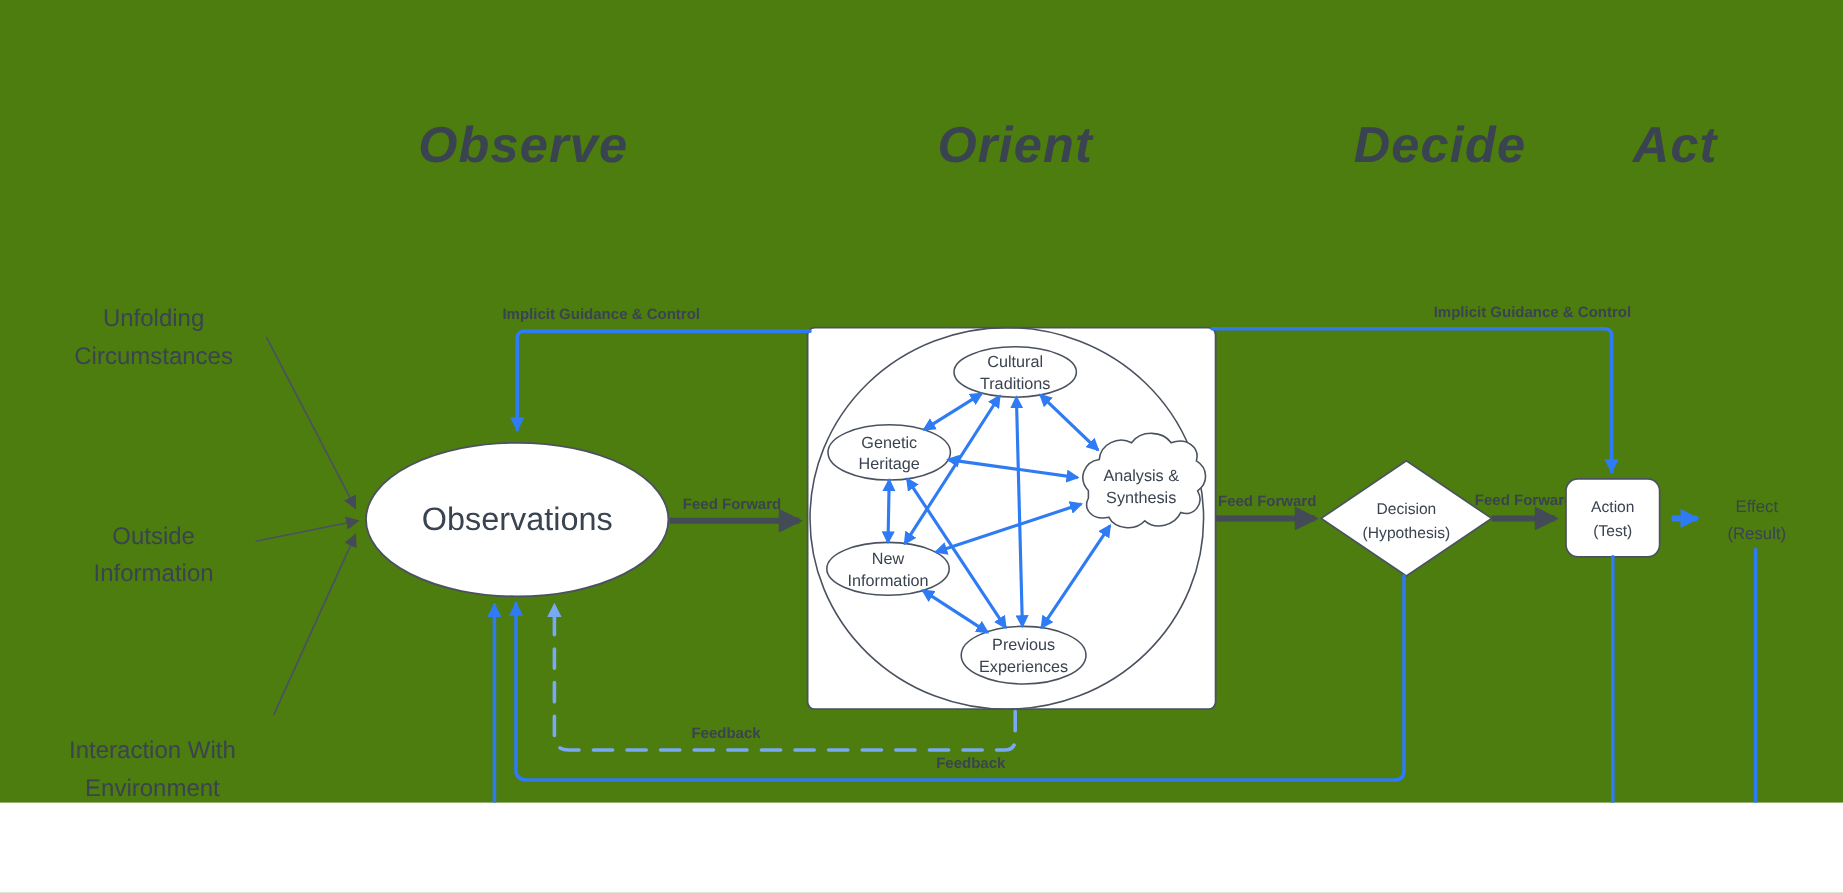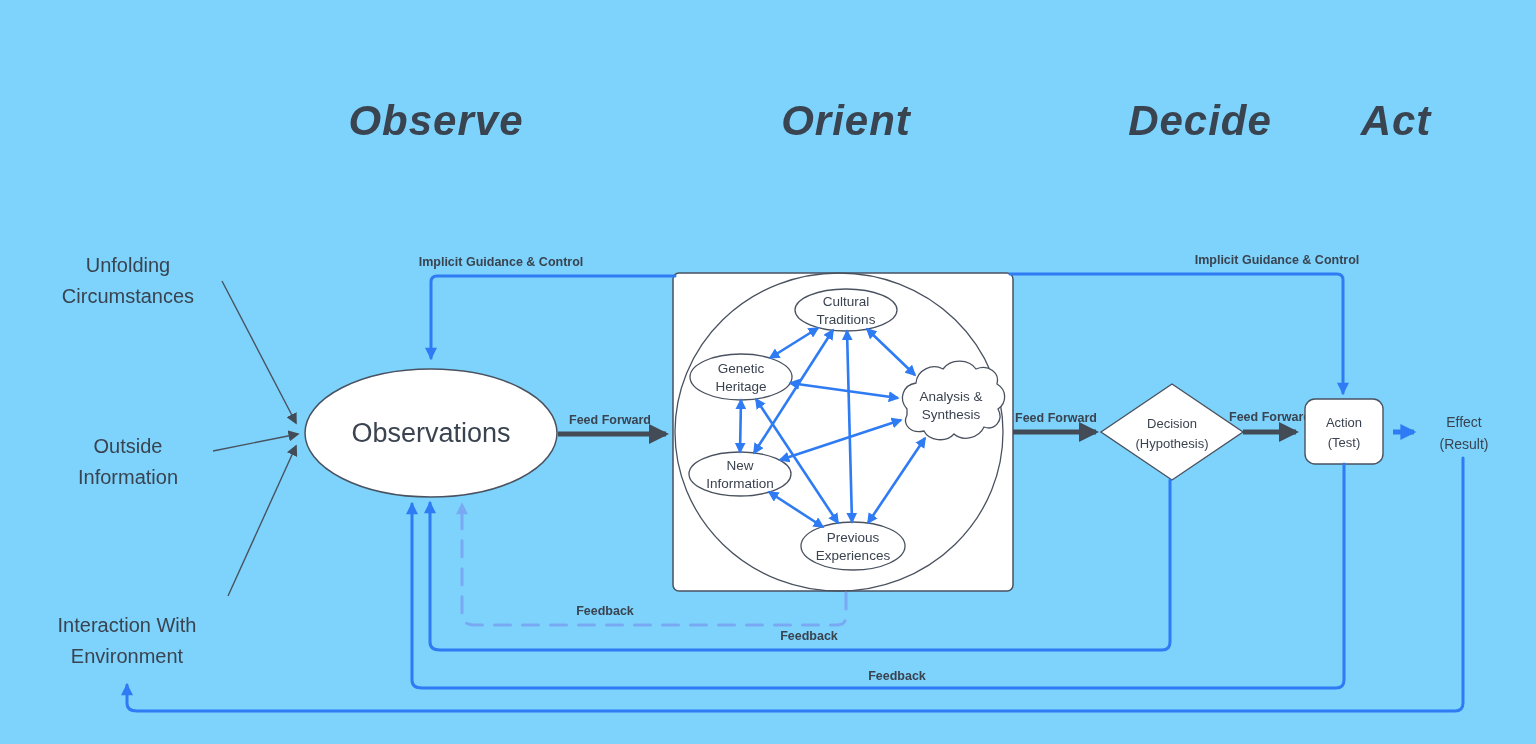--- a/index.html
+++ b/index.html
@@ -1,16 +1,16 @@
 <!DOCTYPE html>
 <html><head>
 <meta charset="utf-8">
 <style>
   html,body{margin:0;padding:0;background:#ffffff;}
-  #stage{position:relative;width:1536px;height:744px;background:#7dd3fc;overflow:hidden;
+  #stage{position:relative;width:1536px;height:669px;background:#4d7c0f;overflow:hidden;
          font-family:"Liberation Sans",sans-serif;text-align:center;}
   svg{position:absolute;left:0;top:0;}
   text{fill:#3a4350;font-family:"Liberation Sans",sans-serif;}
   .phase{font-size:42px;font-weight:bold;font-style:italic;letter-spacing:1px;}
   .side-label{font-size:20px;}
   .node-label{font-size:13.5px;}
   .big-node-label{font-size:27px;}
   .edge-label{font-size:12.5px;font-weight:bold;}
   .small-node-label{font-size:13px;}
   .effect-label{font-size:14px;}

